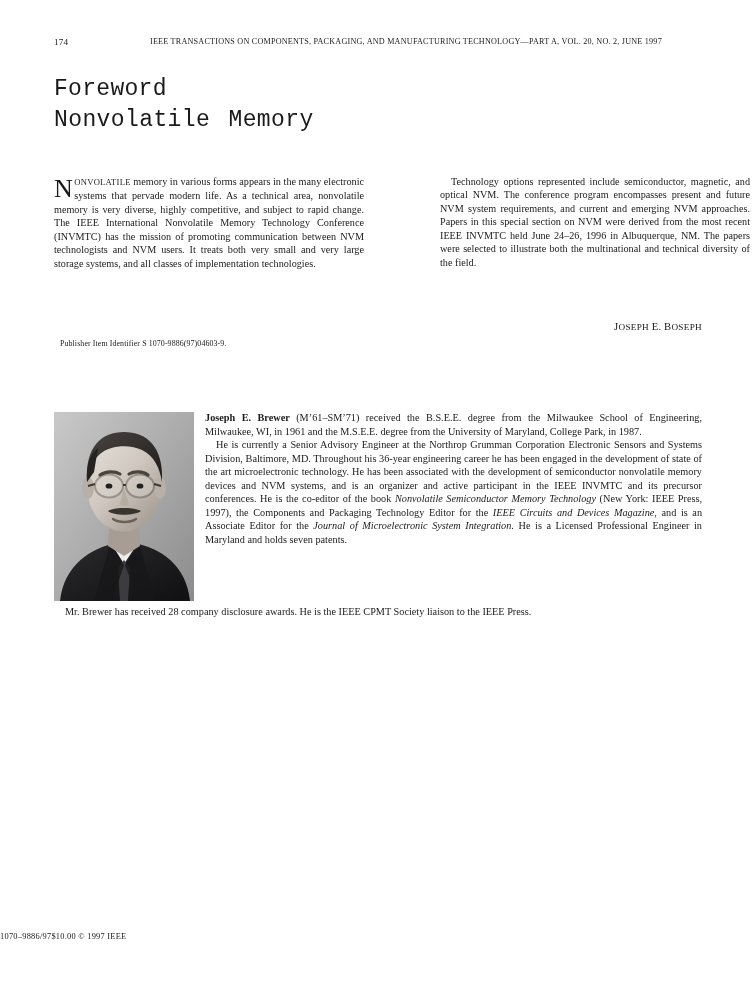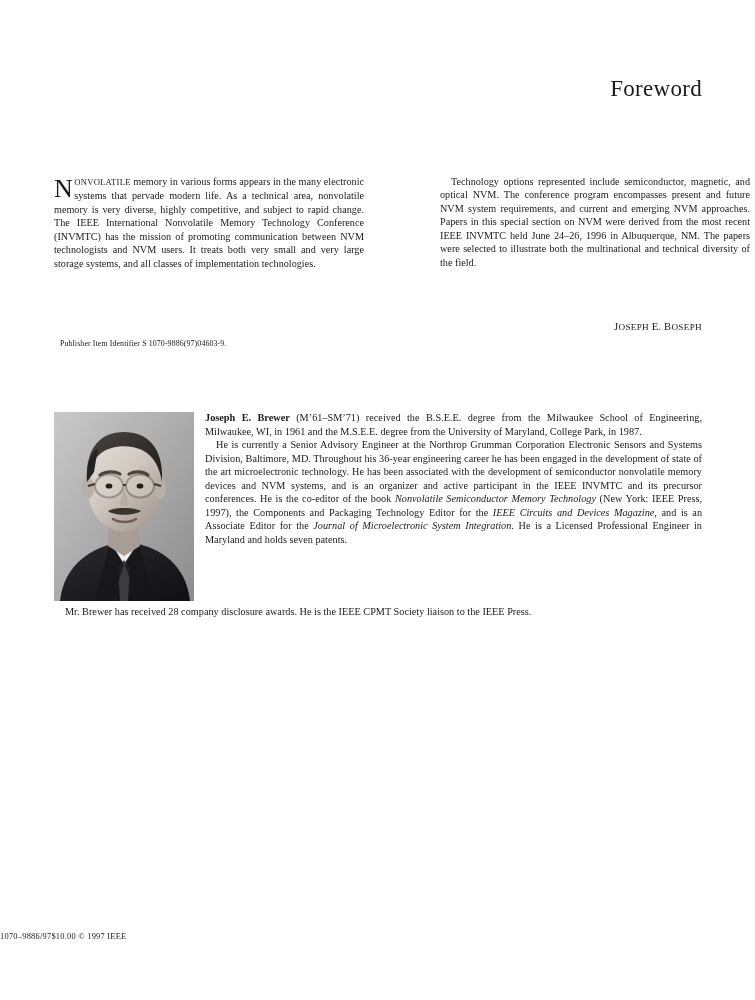--- a/index.html
+++ b/index.html
@@ -49,21 +49,22 @@
     letter-spacing: 0.22px;
     font-size: 8.15px;
   }
 
   
   .title-block {
     position: absolute;
     left: 54px;
     top: 74px;
     width: 648px;
-    text-align: right;
+    text-align: left;
+    font-family: Liberation Mono, monospace;
   }
   .title-line1 {
     font-size: 23px;
     line-height: 30px;
     font-weight: 400;
     letter-spacing: 0.3px;
   }
   .title-line2 {
     font-size: 23px;
     line-height: 32px;
@@ -192,23 +193,28 @@
     text-align: left;
     font-size: 8.4px;
     letter-spacing: 0.25px;
   }
 </style>
 </head>
 <body>
 
 <div class="page">
 
+  <div class="runhead">
+    <span class="folio">174</span>
+    <span class="journal">IEEE TRANSACTIONS ON COMPONENTS, PACKAGING, AND MANUFACTURING TECHNOLOGY—PART A, VOL. 20, NO. 2, JUNE 1997</span>
+  </div>
 
   <div class="title-block">
     <div class="title-line1">Foreword</div>
+    <div class="title-line2">Nonvolatile  Memory</div>
   </div>
 
   <div class="cols">
 
     <div class="col col-left">
       <p><span class="dropcap">N</span><span class="smallcapsrun">ONVOLATILE</span><span> memory in various forms appears in the many electronic systems that pervade modern life. As a technical area, nonvolatile memory is very diverse, highly competitive, and subject to rapid change. The IEEE International Nonvolatile Memory Technology Conference (INVMTC) has the mission of promoting communication between NVM technologists and NVM users. It treats both very small and very large storage systems, and all classes of implementation technologies.</span></p>
     </div>
 
     <div class="col col-right">
       <p class="indent">Technology options represented include semiconductor, magnetic, and optical NVM. The conference program encompasses present and future NVM system requirements, and current and emerging NVM approaches. Papers in this special section on NVM were derived from the most recent IEEE INVMTC held June 24–26, 1996 in Albuquerque, NM. The papers were selected to illustrate both the multinational and technical diversity of the field.</p>

